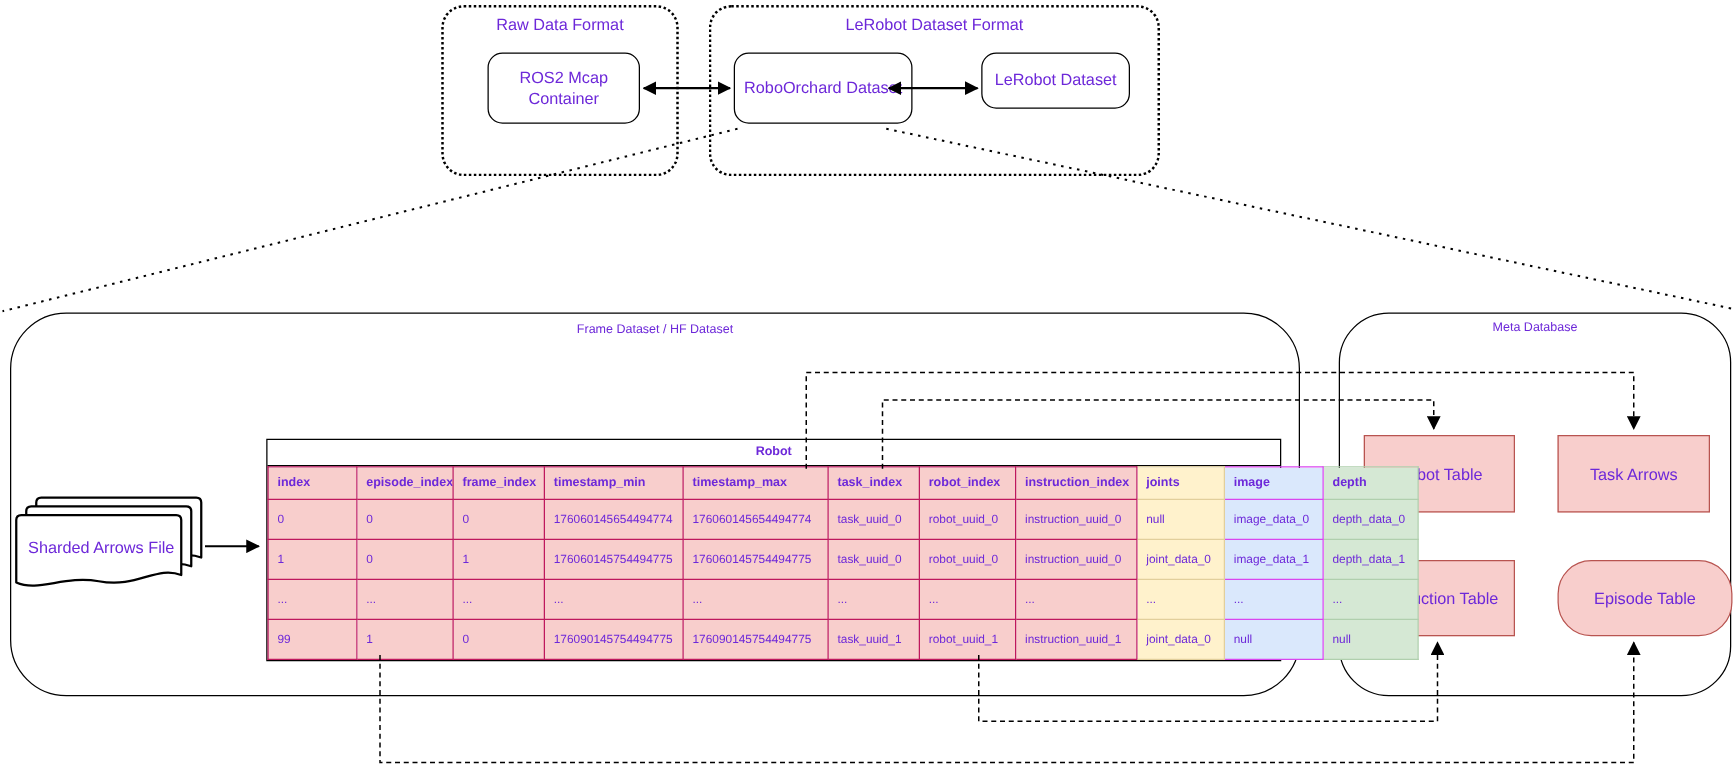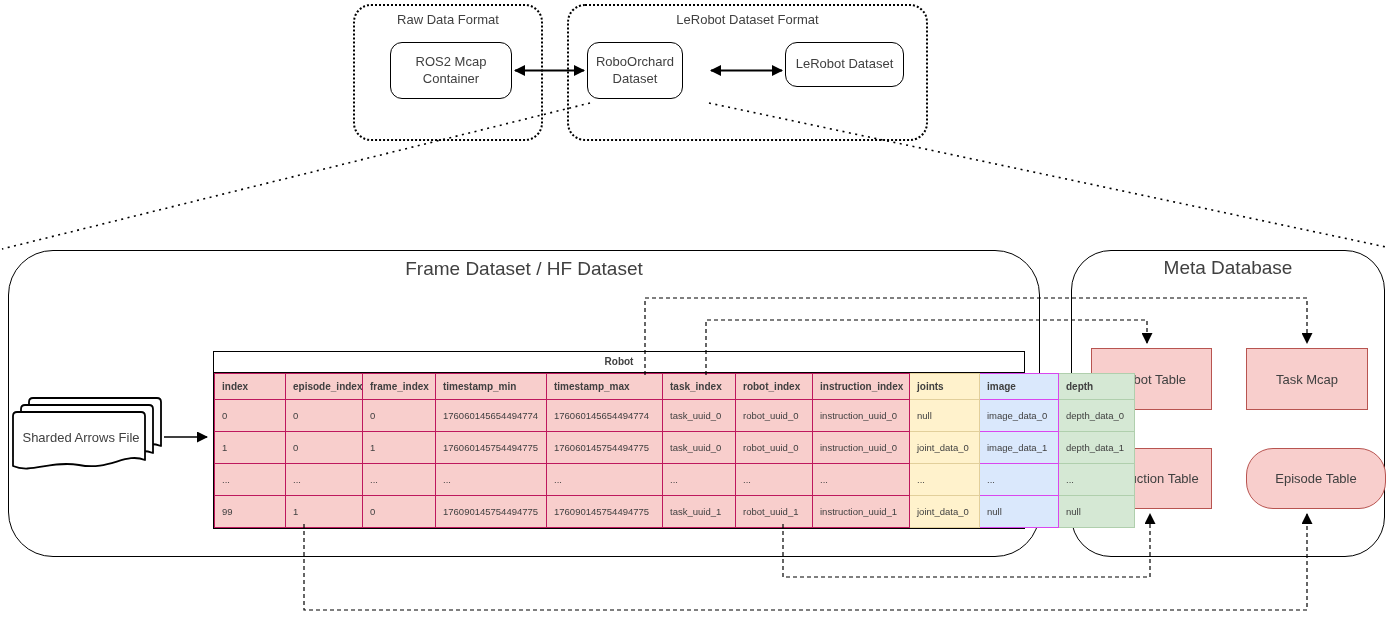--- a/index.html
+++ b/index.html
@@ -1,31 +1,31 @@
 <!DOCTYPE html>
 <html><head>
 <meta charset="utf-8">
 <style>
   html,body { margin:0; padding:0; background:#fff; }
   .stage {
     position:relative; width:1387px; height:620px; overflow:hidden;
-    background:#ffffff; font-family:"Liberation Sans", sans-serif; color:#404040;
+    background:#ffffff; font-family:"Liberation Sans", sans-serif; color:#6d28d9;
   }
   
   .dotted-group { position:absolute; border:2px dotted #000; border-radius:18px; background:#fff; }
   .group-title { position:absolute; top:6px; left:0; right:0; text-align:center; font-size:13px; }
   
   .node {
     position:absolute; background:#fff; border:1.5px solid #000; border-radius:12px;
     display:flex; align-items:center; justify-content:center; text-align:center;
     font-size:13px; line-height:1.3; padding:0 2px; box-sizing:border-box;
   }
   
   .container-big { position:absolute; border:1.5px solid #000; border-radius:45px; background:transparent; box-sizing:border-box; }
-  .container-title { position:absolute; left:0; right:0; text-align:center; font-size:19px; }
+  .container-title { position:absolute; left:0; right:0; text-align:center; font-size:10px; }
   
   .pink-node {
     position:absolute; background:#f8cecc; border:1.5px solid #b85450;
     display:flex; align-items:center; justify-content:center; text-align:center;
     font-size:13px; box-sizing:border-box;
   }
   
   .table-wrap { position:absolute; left:213px; top:351px; width:810px; border:1px solid #000; background:#fff; z-index:1; }
   .table-title { height:20px; line-height:20px; text-align:center; font-size:10px; font-weight:bold; border-bottom:1px solid #000; }
   table.frame-table { border-collapse:collapse; table-layout:fixed; width:810px; }
@@ -52,21 +52,21 @@
   <div class="dotted-group" style="left:353px; top:4px; width:186px; height:133px;">
     <div class="group-title">Raw Data Format</div>
   </div>
   <div class="node" style="left:390px; top:42px; width:122px; height:57px;">
     <span>ROS2 Mcap Container</span>
   </div>
 
   <div class="dotted-group" style="left:567px; top:4px; width:357px; height:133px;">
     <div class="group-title">LeRobot Dataset Format</div>
   </div>
-  <div class="node" style="left:587px; top:42px; width:96px; height:57px;">
+  <div class="node" style="left:587px; top:42px; width:143px; height:57px;">
     <span>RoboOrchard Dataset</span>
   </div>
   <div class="node" style="left:785px; top:42px; width:119px; height:45px;">
     <span>LeRobot Dataset</span>
   </div>
 
   <div class="container-big" style="left:8px; top:250px; width:1032px; height:307px;">
     <div class="container-title" style="top:7px;">Frame Dataset / HF Dataset</div>
   </div>
 
@@ -147,21 +147,21 @@
     </table>
   </div>
 
   <div class="container-big" style="left:1071px; top:250px; width:314px; height:307px; border-radius:40px;">
     <div class="container-title" style="top:6px;">Meta Database</div>
   </div>
   <div class="pink-node" style="left:1091px; top:348px; width:121px; height:62px;">
     <span>Robot Table</span>
   </div>
   <div class="pink-node" style="left:1246px; top:348px; width:122px; height:62px;">
-    <span>Task Mcap</span>
+    <span>Task Arrows</span>
   </div>
   <div class="pink-node" style="left:1091px; top:448px; width:121px; height:61px;">
     <span>Instruction Table</span>
   </div>
   <div class="pink-node" style="left:1246px; top:448px; width:140px; height:61px;border-radius:27px;">
     <span>Episode Table</span>
   </div>
 
   <svg class="overlay" width="1387" height="620" viewBox="0 0 1387 620">
     <defs>

